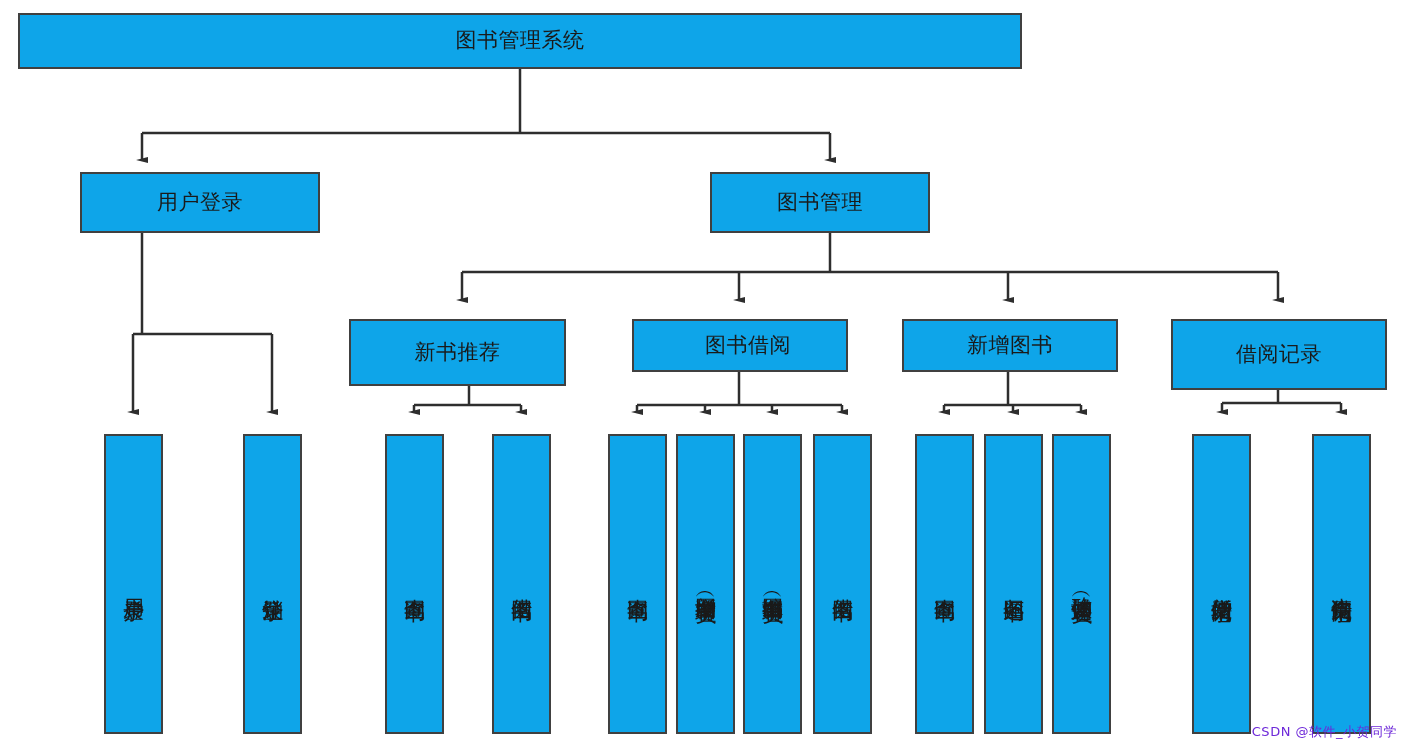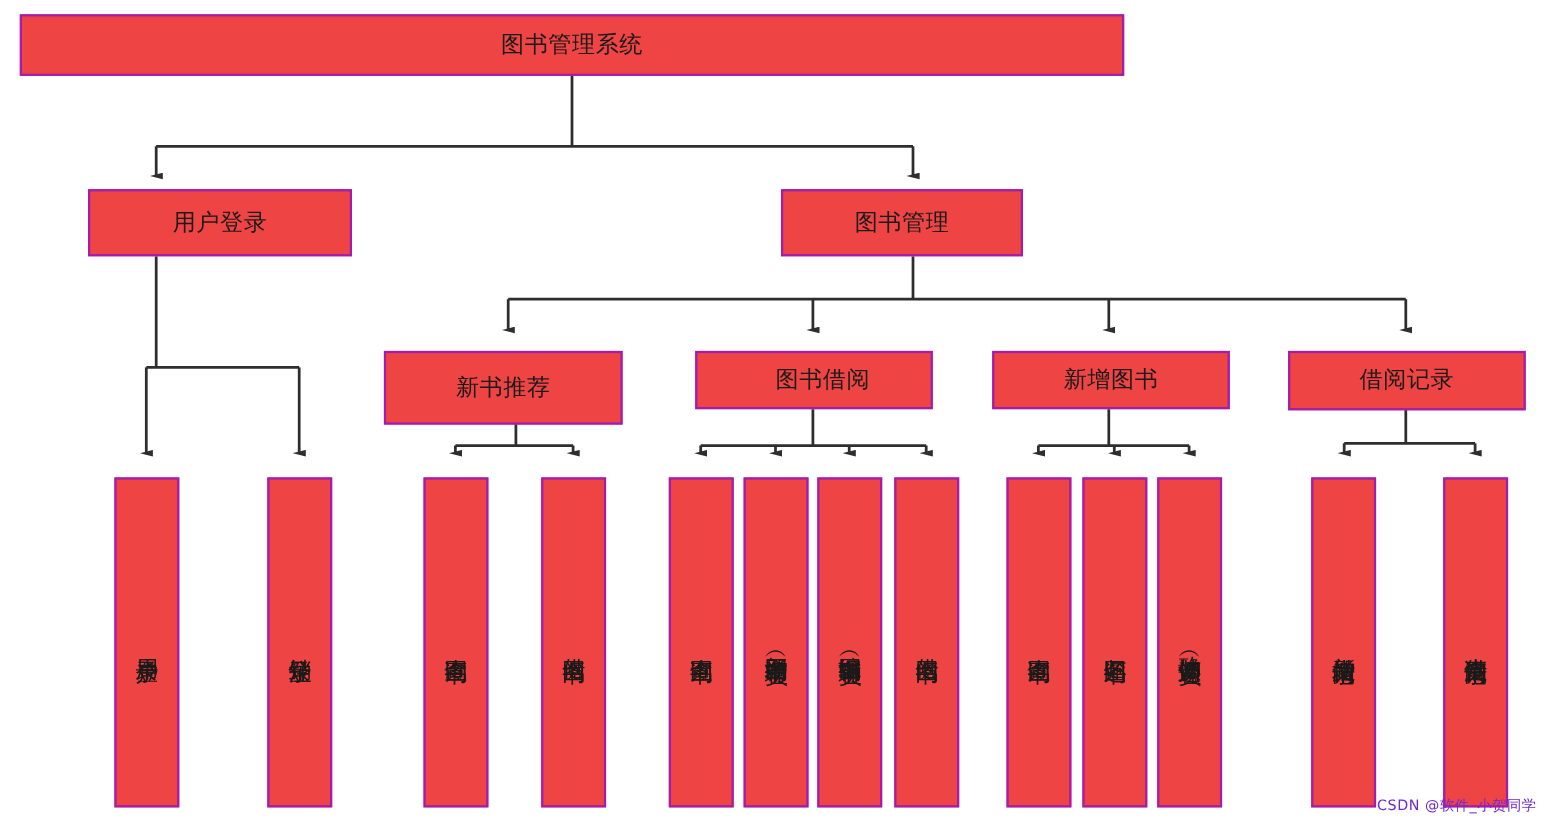--- a/index.html
+++ b/index.html
@@ -22,22 +22,22 @@
     position: absolute;
     left: 0;
     top: 0;
     width: 1405px;
     height: 747px;
     pointer-events: none;
   }
   .node {
     position: absolute;
     box-sizing: border-box;
-    border: 2px solid #a21caf;
-    background: #ef4444;
+    border: 2px solid #404040;
+    background: #0ea5e9;
     display: flex;
     align-items: center;
     justify-content: center;
     color: #1a1a1a;
     z-index: 2;
   }
   .node.horiz {
     font-size: 21px;
     line-height: 1.2;
     letter-spacing: 0.5px;
@@ -143,21 +143,21 @@
   </div>
 
   <div class="node horiz" style="left:632px; top:319px; width:216px; height:53px;padding-left:16px;">
     <span class="label">图书借阅</span>
   </div>
 
   <div class="node horiz" style="left:902px; top:319px; width:216px; height:53px;">
     <span class="label">新增图书</span>
   </div>
 
-  <div class="node horiz" style="left:1171px; top:319px; width:216px; height:54px;">
+  <div class="node horiz" style="left:1171px; top:319px; width:216px; height:71px;">
     <span class="label">借阅记录</span>
   </div>
 
   <div class="node vert" style="left:104px; top:434px; width:59px; height:300px;">
     <span class="label">用户登录</span>
   </div>
 
   <div class="node vert" style="left:243px; top:434px; width:59px; height:300px;">
     <span class="label">注销登录</span>
   </div>

